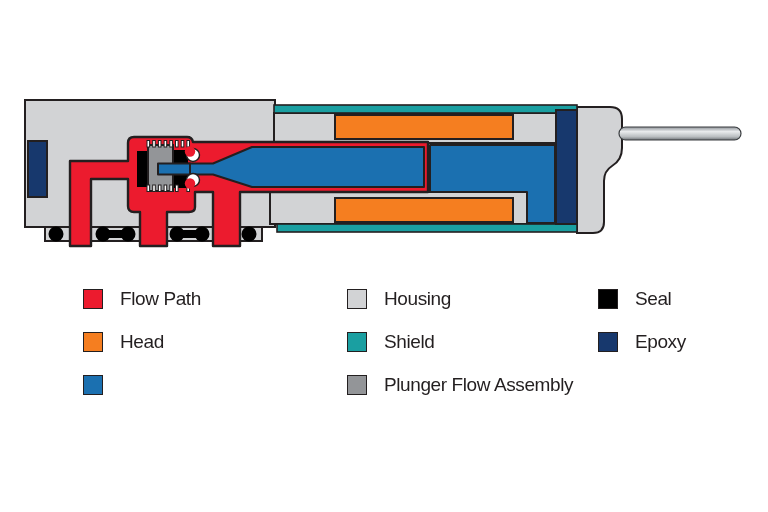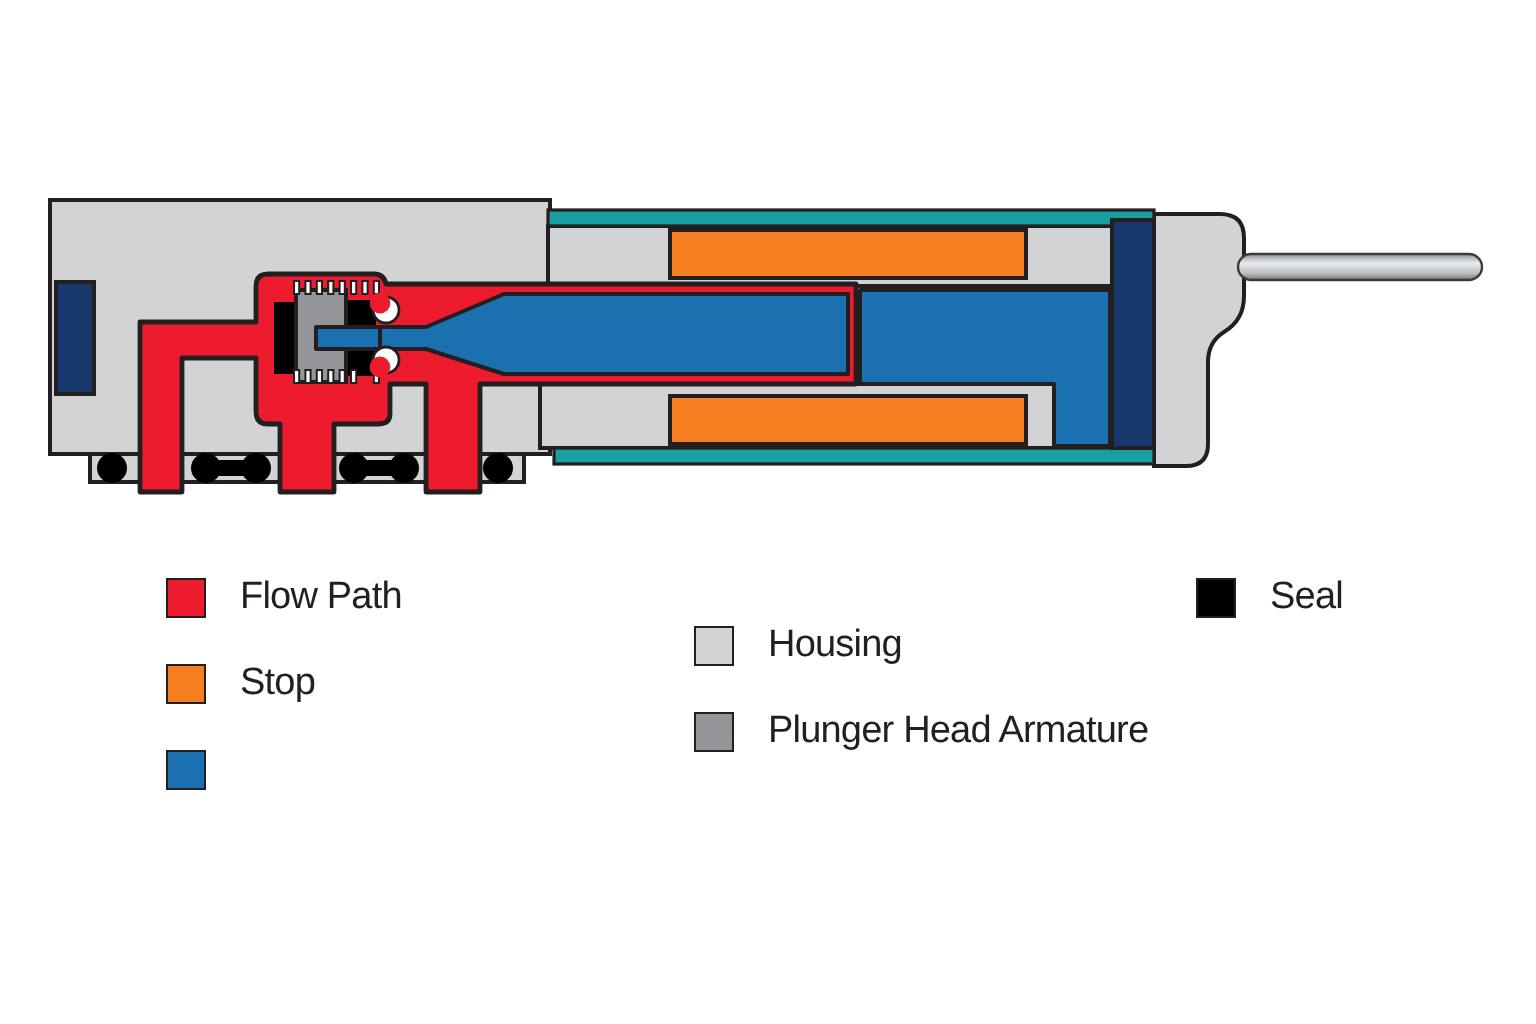--- a/index.html
+++ b/index.html
@@ -17,21 +17,21 @@
   .band{fill:var(--c-seal);}
   .sealc{fill:var(--c-seal);}
   .springtick{fill:var(--c-spring);stroke:var(--c-outline);stroke-width:1;}
   .crescent{fill:var(--c-spring);stroke:var(--c-outline);stroke-width:1.4;}
   .carve{fill:var(--c-flow);}
   .rod{stroke:#3a3d40;stroke-width:1.2;}
 
   .legend{position:absolute;left:0;top:288px;width:768px;}
   .legend-col{position:absolute;top:0;display:flex;flex-direction:column;gap:22px;}
   .legend-col.c1{left:83px;justify-content:center;}
-  .legend-col.c2{left:347px;margin-top:24px;}
+  .legend-col.c2{left:347px;}
   .legend-col.c3{left:598px;}
   .legend-item{display:flex;align-items:center;height:21px;}
   .swatch{width:20px;height:20px;border:1.6px solid #231F20;box-sizing:border-box;flex:0 0 auto;}
   .legend-label{margin-left:17px;font-size:19px;font-weight:400;letter-spacing:-0.4px;white-space:nowrap;}
 </style>
 </head>
 <body>
 
 <div class="page">
 
@@ -128,36 +128,44 @@
   </svg>
 
   <div class="legend">
     <div class="legend-col c1">
       <div class="legend-item">
         <span class="swatch" style="background: rgb(236, 27, 46);"></span>
         <span class="legend-label">Flow Path</span>
       </div>
       <div class="legend-item">
         <span class="swatch" style="background: rgb(245, 126, 32);"></span>
-        <span class="legend-label">Stop</span>
+        <span class="legend-label">Head</span>
       </div>
       <div class="legend-item">
         <span class="swatch" style="background: rgb(27, 112, 176);"></span>
       </div>
     </div>
     <div class="legend-col c2">
       <div class="legend-item">
         <span class="swatch" style="background: rgb(210, 211, 213);"></span>
         <span class="legend-label">Housing</span>
       </div>
       <div class="legend-item">
+        <span class="swatch" style="background: rgb(26, 159, 161);"></span>
+        <span class="legend-label">Shield</span>
+      </div>
+      <div class="legend-item">
         <span class="swatch" style="background: rgb(147, 149, 152);"></span>
-        <span class="legend-label">Plunger Head Armature</span>
+        <span class="legend-label">Plunger Flow Assembly</span>
       </div>
     </div>
     <div class="legend-col c3">
       <div class="legend-item">
         <span class="swatch" style="background: rgb(0, 0, 0);"></span>
         <span class="legend-label">Seal</span>
       </div>
+      <div class="legend-item">
+        <span class="swatch" style="background: rgb(23, 56, 109);"></span>
+        <span class="legend-label">Epoxy</span>
+      </div>
     </div>
   </div>
 </div>
 
 </body></html>

